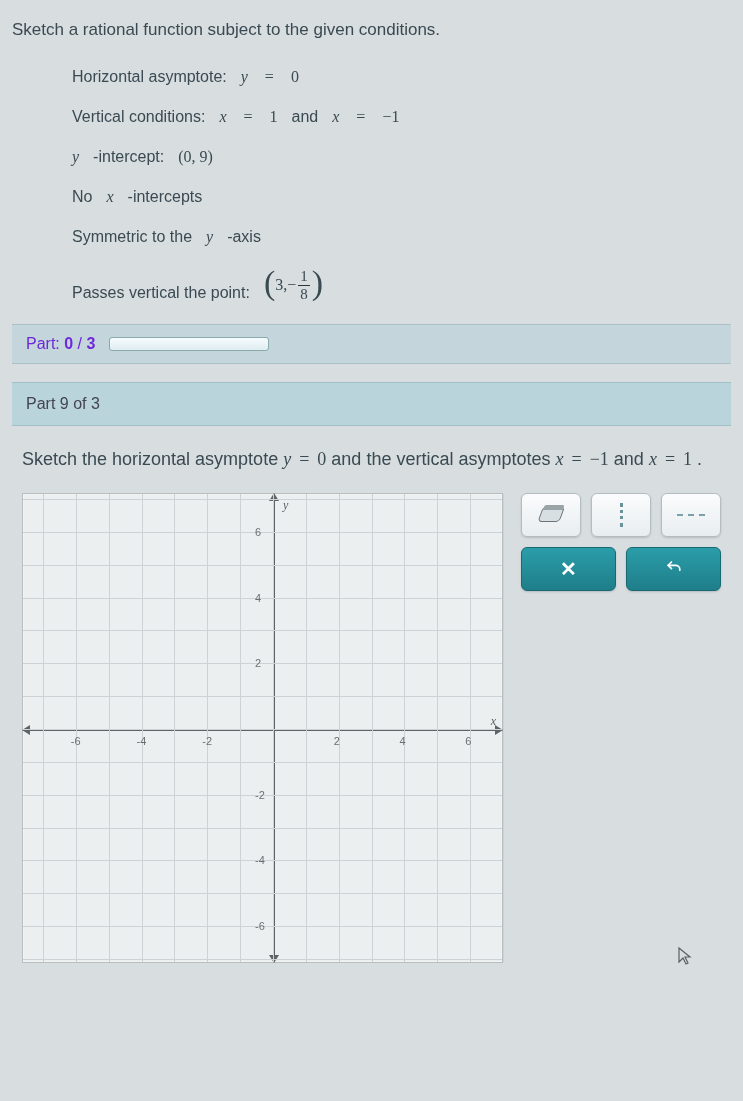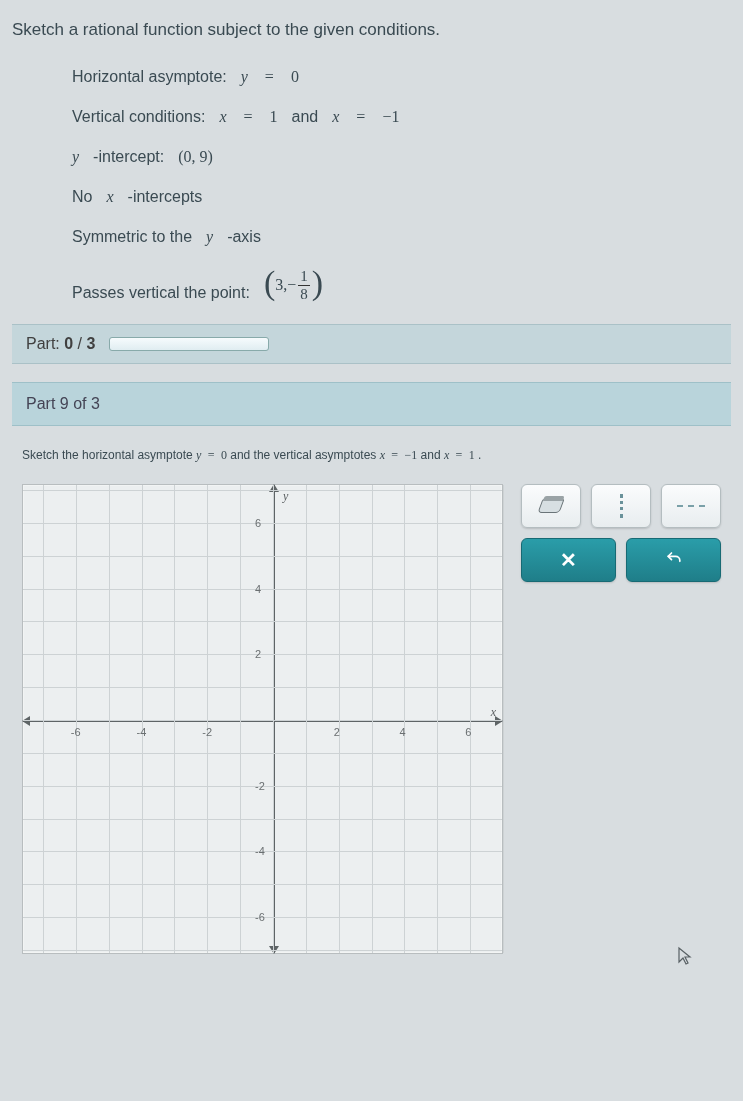--- a/index.html
+++ b/index.html
@@ -23,36 +23,36 @@
     .frac .den { padding-top:1px;}
     .point-wrap { display:inline-flex; align-items:center;}
 
     .part-bar {
       background: #c4d6db;
       border-top: 1px solid #aac1c7;
       border-bottom: 1px solid #aac1c7;
       padding: 10px 14px;
       margin-top: 14px;
       display:flex; align-items:center; gap:14px;
-      font-size:16px; color:#404040; font-weight:bold;
+      font-size:16px; color:#6d28d9; font-weight:bold;
     }
     .part-bar .normal{font-weight:normal;}
     .progress-track{
       width:160px; height:14px; border:1px solid #8aa; border-radius:3px;
       background:linear-gradient(#f6fbfd,#e0edf1);
       overflow:hidden; position:relative;
     }
     .progress-fill{ width:0%; height:100%; background:linear-gradient(#7db9cf,#4a97b4);}
     .part-header{
       background:#b9d4db; padding:12px 14px; margin-top:18px;
       font-size:16px; color:#445;
       border-top:1px solid #9ec0c8; border-bottom:1px solid #9ec0c8;
     }
     .part-body{ padding:20px 10px 4px; }
-    .instr{ font-size:12px; line-height:1.5; margin-bottom:20px; }
+    .instr{ font-size:18px; line-height:1.5; margin-bottom:20px; }
 
     .work-area{ display:flex; align-items:flex-start; gap:18px;}
     .graph-box{
       width:500px; height:470px; background:#eceff0;
       border:1px solid #b8bdbf; position:relative;
       box-shadow: inset 0 0 0 1px rgba(255,255,255,.3);
     }
     .gridline{ position:absolute; background:#cdd2d4;}
     .gridline.h{ left:0; right:0; height:1px;}
     .gridline.v{ top:0; bottom:0; width:1px;}

